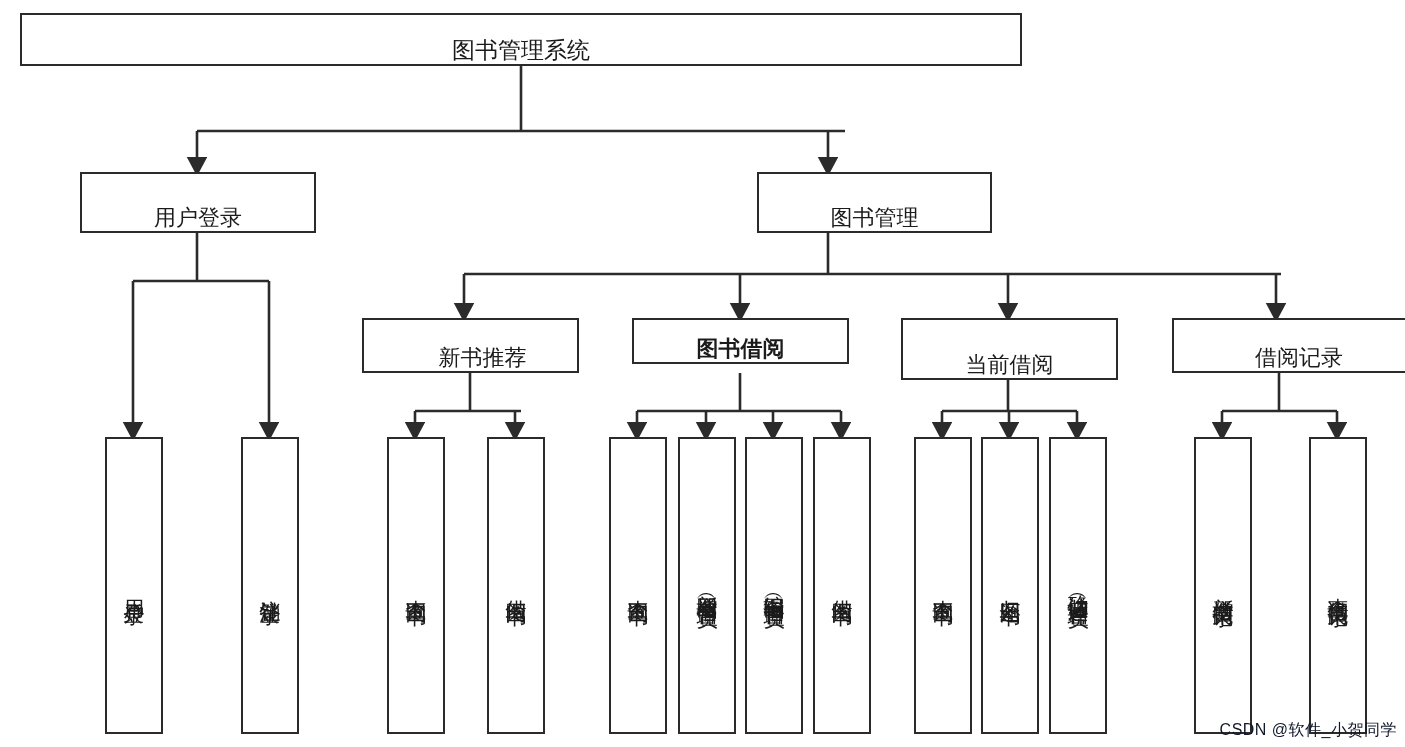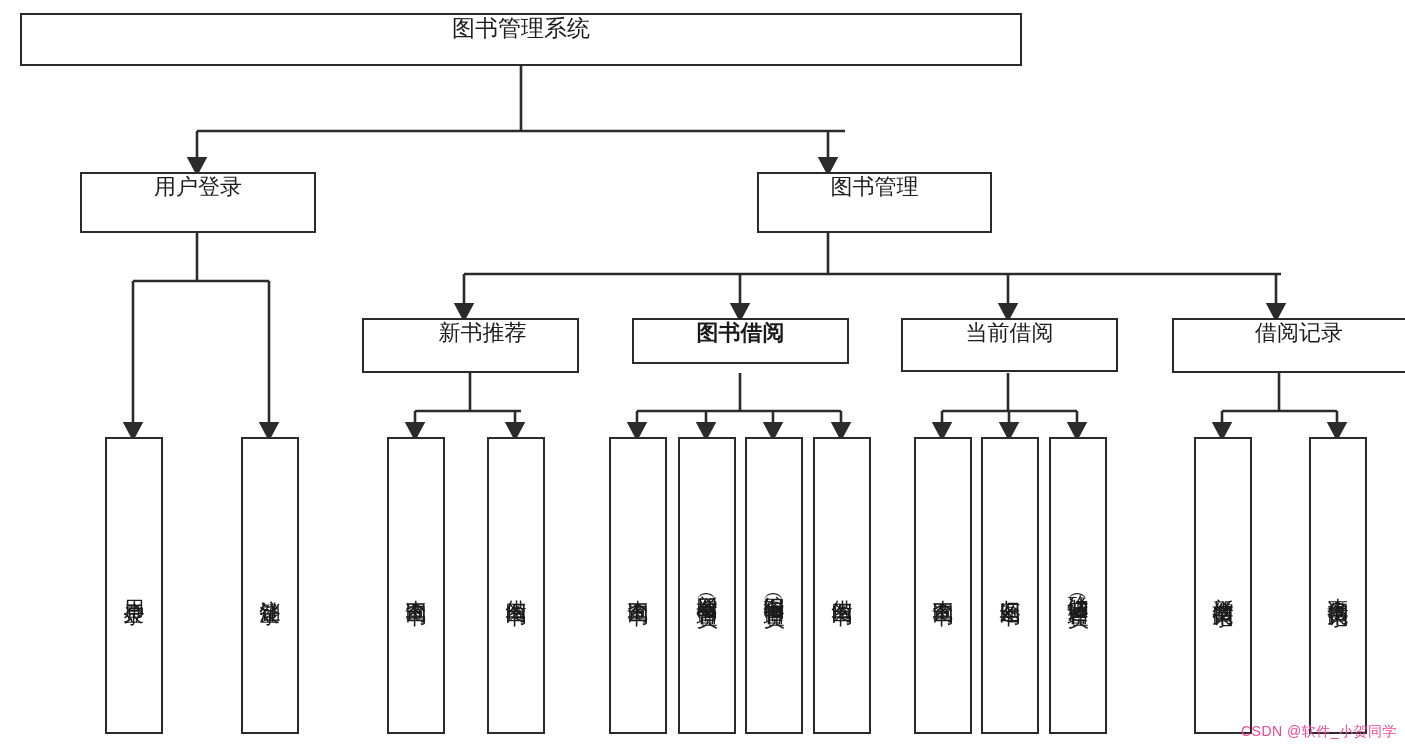--- a/index.html
+++ b/index.html
@@ -25,21 +25,21 @@
     width: 1405px;
     height: 747px;
     pointer-events: none;
   }
   .node {
     position: absolute;
     box-sizing: border-box;
     background: #ffffff;
     border: 2.5px solid #2b2b2b;
     display: flex;
-    align-items: flex-start;
+    align-items: flex-end;
     justify-content: center;
     color: #1b1b1b;
     z-index: 2;
   }
   .node .label {
     display: block;
     text-align: center;
     line-height: 1.18;
     white-space: nowrap;
   }
@@ -60,22 +60,22 @@
     white-space: normal;
     max-height: 268px;
   }
   .node.leaf.tall .label {
     max-height: 286px;
   }
   #watermark {
     position: absolute;
     right: 8px;
     bottom: 6px;
-    font-size: 14px;
-    color: #ec4899;
+    font-size: 16px;
+    color: #0f172a;
     letter-spacing: 0.5px;
     z-index: 5;
     white-space: nowrap;
   }
 </style>
 </head>
 <body>
 
 <div id="canvas">
 
@@ -142,21 +142,21 @@
   </div>
 
   <div class="node level3" style="left:362px; top:318px; width:217px; height:55px;padding-left:24px;">
     <span class="label">新书推荐</span>
   </div>
 
   <div class="node level3" style="left:632px; top:318px; width:217px; height:46px;font-weight:bold;">
     <span class="label">图书借阅</span>
   </div>
 
-  <div class="node level3" style="left:901px; top:318px; width:217px; height:54px;">
+  <div class="node level3" style="left:901px; top:318px; width:217px; height:62px;">
     <span class="label">当前借阅</span>
   </div>
 
   <div class="node level3" style="left:1172px; top:318px; width:254px; height:55px;">
     <span class="label">借阅记录</span>
   </div>
 
   <div class="node leaf" style="left:105px; top:437px; width:58px; height:297px;">
     <span class="label">用户登录</span>
   </div>

